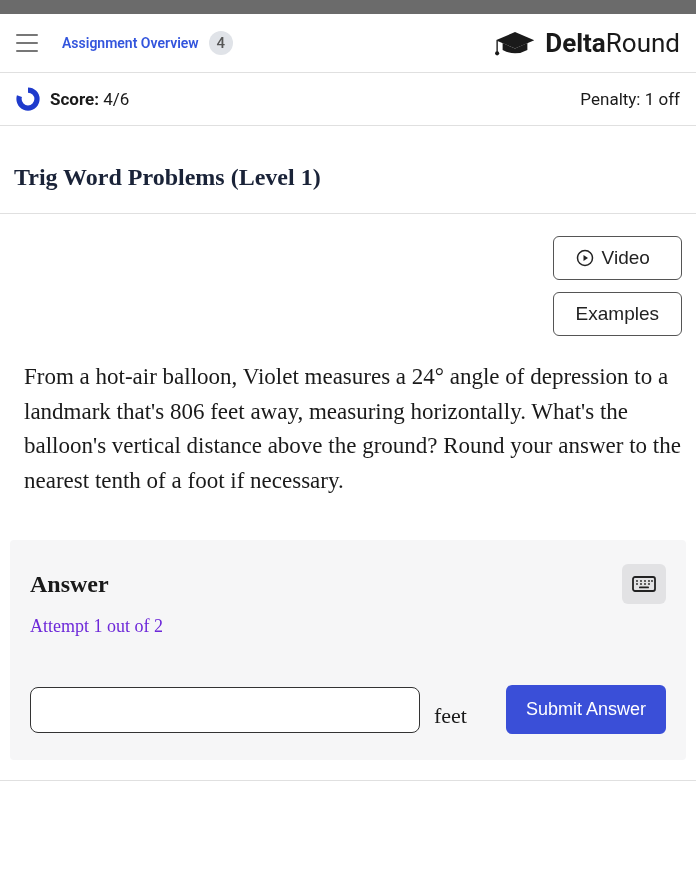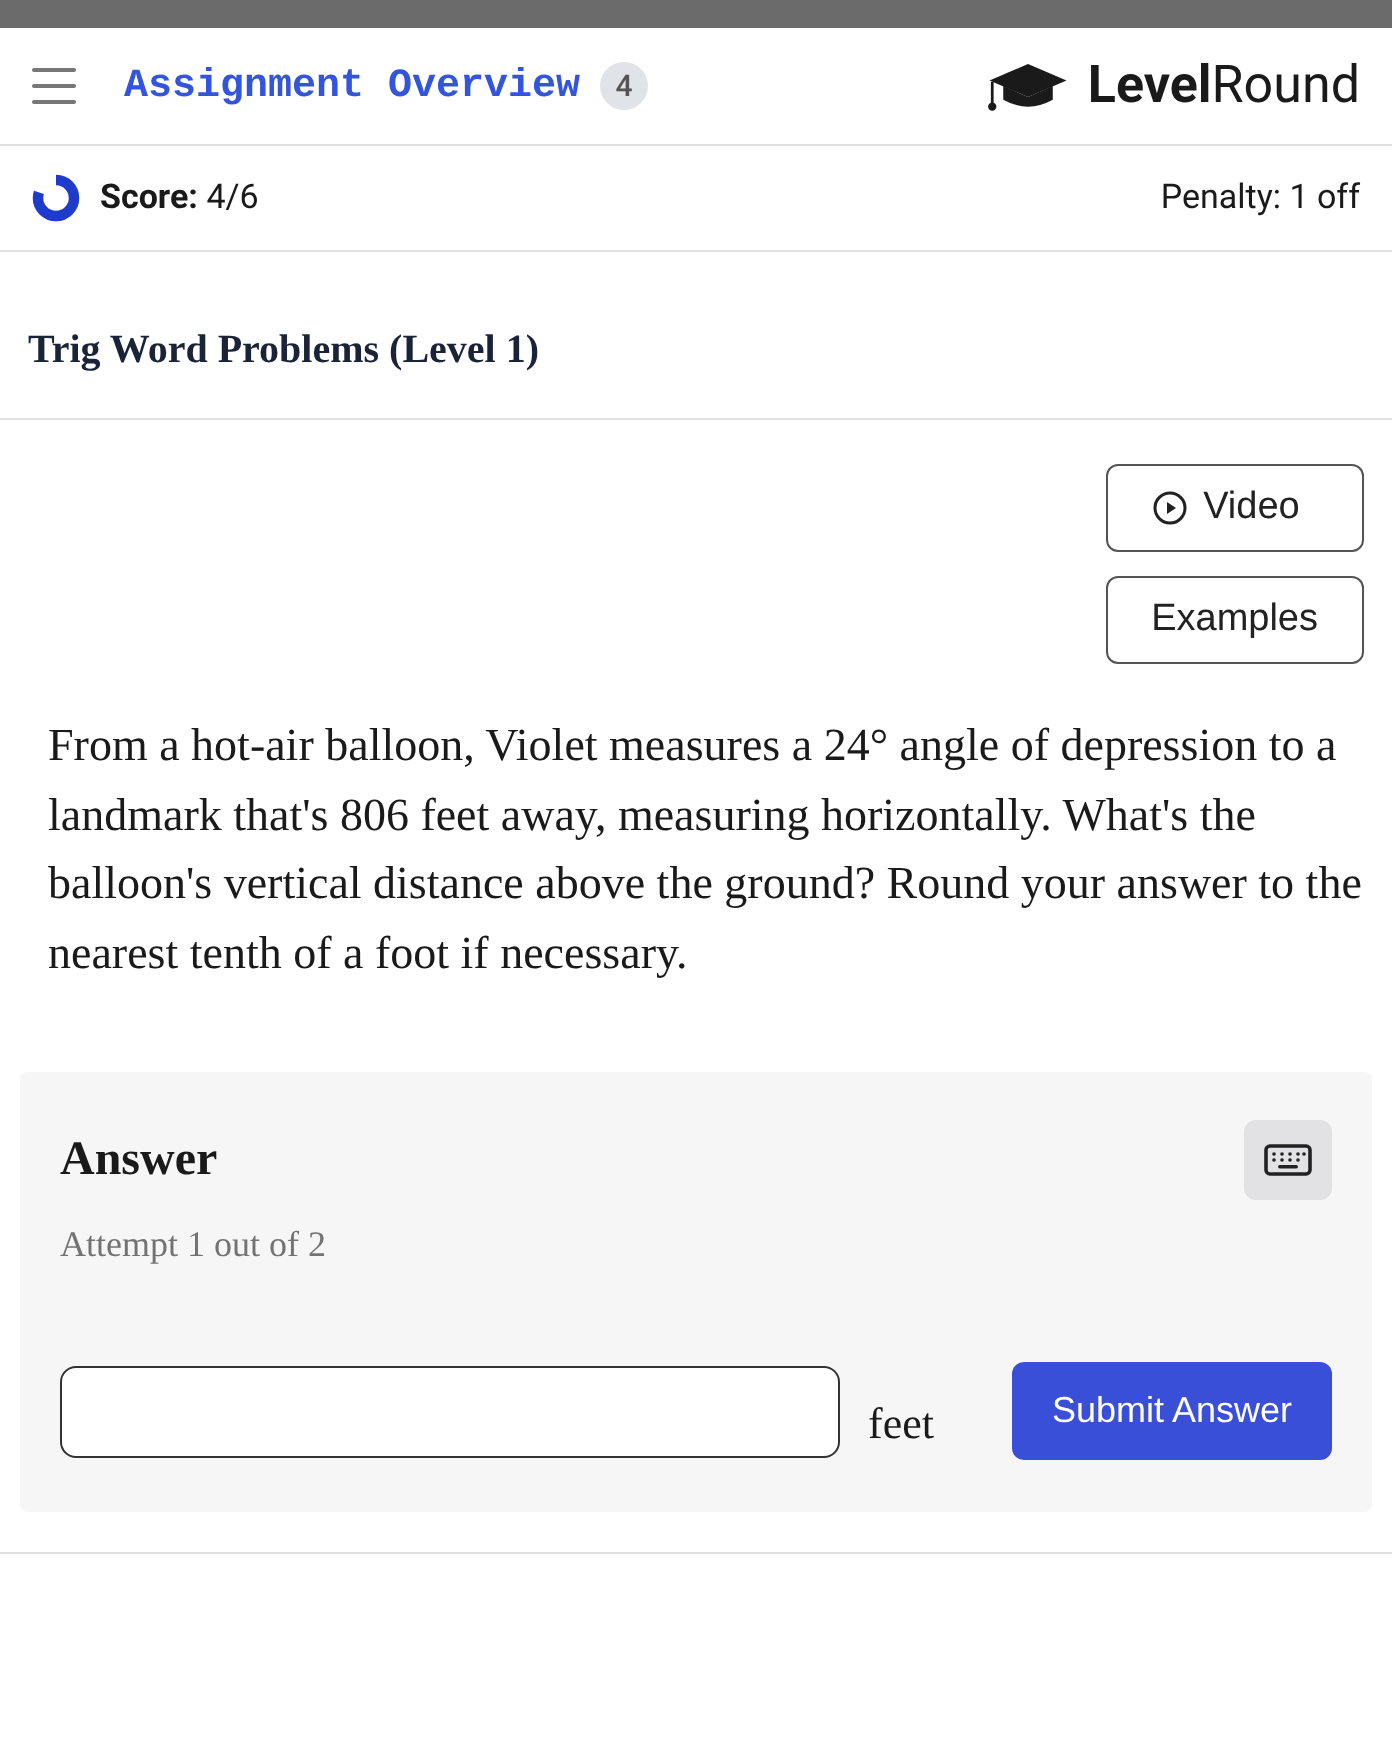--- a/index.html
+++ b/index.html
@@ -30,23 +30,22 @@
 }
 .hamburger span {
   display: block;
   height: 2px;
   background: #777;
   border-radius: 1px;
 }
 .assignment-link {
   color: #3355dd;
   font-weight: 600;
-  font-size: 20px;
-  cursor: pointer;
-  font-family: Liberation Mono, monospace;
+  font-size: 14px;
+  cursor: pointer;
 }
 .badge {
   display: inline-flex;
   align-items: center;
   justify-content: center;
   background: #e0e3e8;
   color: #555;
   border-radius: 50%;
   width: 24px;
   height: 24px;
@@ -83,21 +82,21 @@
 }
 .score-label { font-weight: 700; }
 .penalty {
   margin-left: auto;
 }
 .penalty-label { font-weight: 400; }
 .section-title {
   padding: 38px 18px 22px 14px;
   border-bottom: 1px solid #e0e0e0;
   font-family: Georgia, "Times New Roman", serif;
-  font-size: 20px;
+  font-size: 24px;
   font-weight: 700;
   color: #1a2338;
 }
 .question-row {
   display: flex;
   align-items: center;
   padding: 22px 14px 18px 14px;
 }
 .question-label {
   font-family: Georgia, "Times New Roman", serif;
@@ -151,21 +150,21 @@
   border: none;
   border-radius: 6px;
   width: 44px;
   height: 40px;
   display: flex;
   align-items: center;
   justify-content: center;
   cursor: pointer;
 }
 .attempt-text {
-  color: #737373;
+  color: #6d28d9;
   font-family: Georgia, "Times New Roman", serif;
   font-size: 18px;
   margin-top: 12px;
 }
 .answer-input-row {
   display: flex;
   align-items: center;
   margin-top: 48px;
   gap: 14px;
 }
@@ -211,21 +210,21 @@
   </div>
   <span class="assignment-link">Assignment Overview</span>
   <span class="badge">4</span>
   <div class="brand">
     <svg class="brand-icon" viewBox="0 0 64 40">
       <path d="M32 4 L60 16 L32 28 L4 16 Z" fill="#1a1a1a"></path>
       <path d="M14 20 L14 30 Q32 40 50 30 L50 20 L32 28 Z" fill="#1a1a1a"></path>
       <line x1="6" y1="17" x2="6" y2="33" stroke="#1a1a1a" stroke-width="2"></line>
       <circle cx="6" cy="35" r="3" fill="#1a1a1a"></circle>
     </svg>
-    <span class="brand-text"><b>Level</b><span>Round</span></span>
+    <span class="brand-text"><b>Delta</b><span>Round</span></span>
   </div>
 </div>
 
 <div class="score-bar">
   <svg class="score-icon" viewBox="0 0 32 32">
     <circle cx="16" cy="16" r="12" fill="none" stroke="#1f3bcc" stroke-width="7" stroke-dasharray="60 15" stroke-linecap="butt" transform="rotate(-90 16 16)"></circle>
   </svg>
   <span><span class="score-label">Score:</span> <span>4/6</span></span>
   <span class="penalty"><span class="penalty-label">Penalty:</span> <span>1 off</span></span>
 </div>

